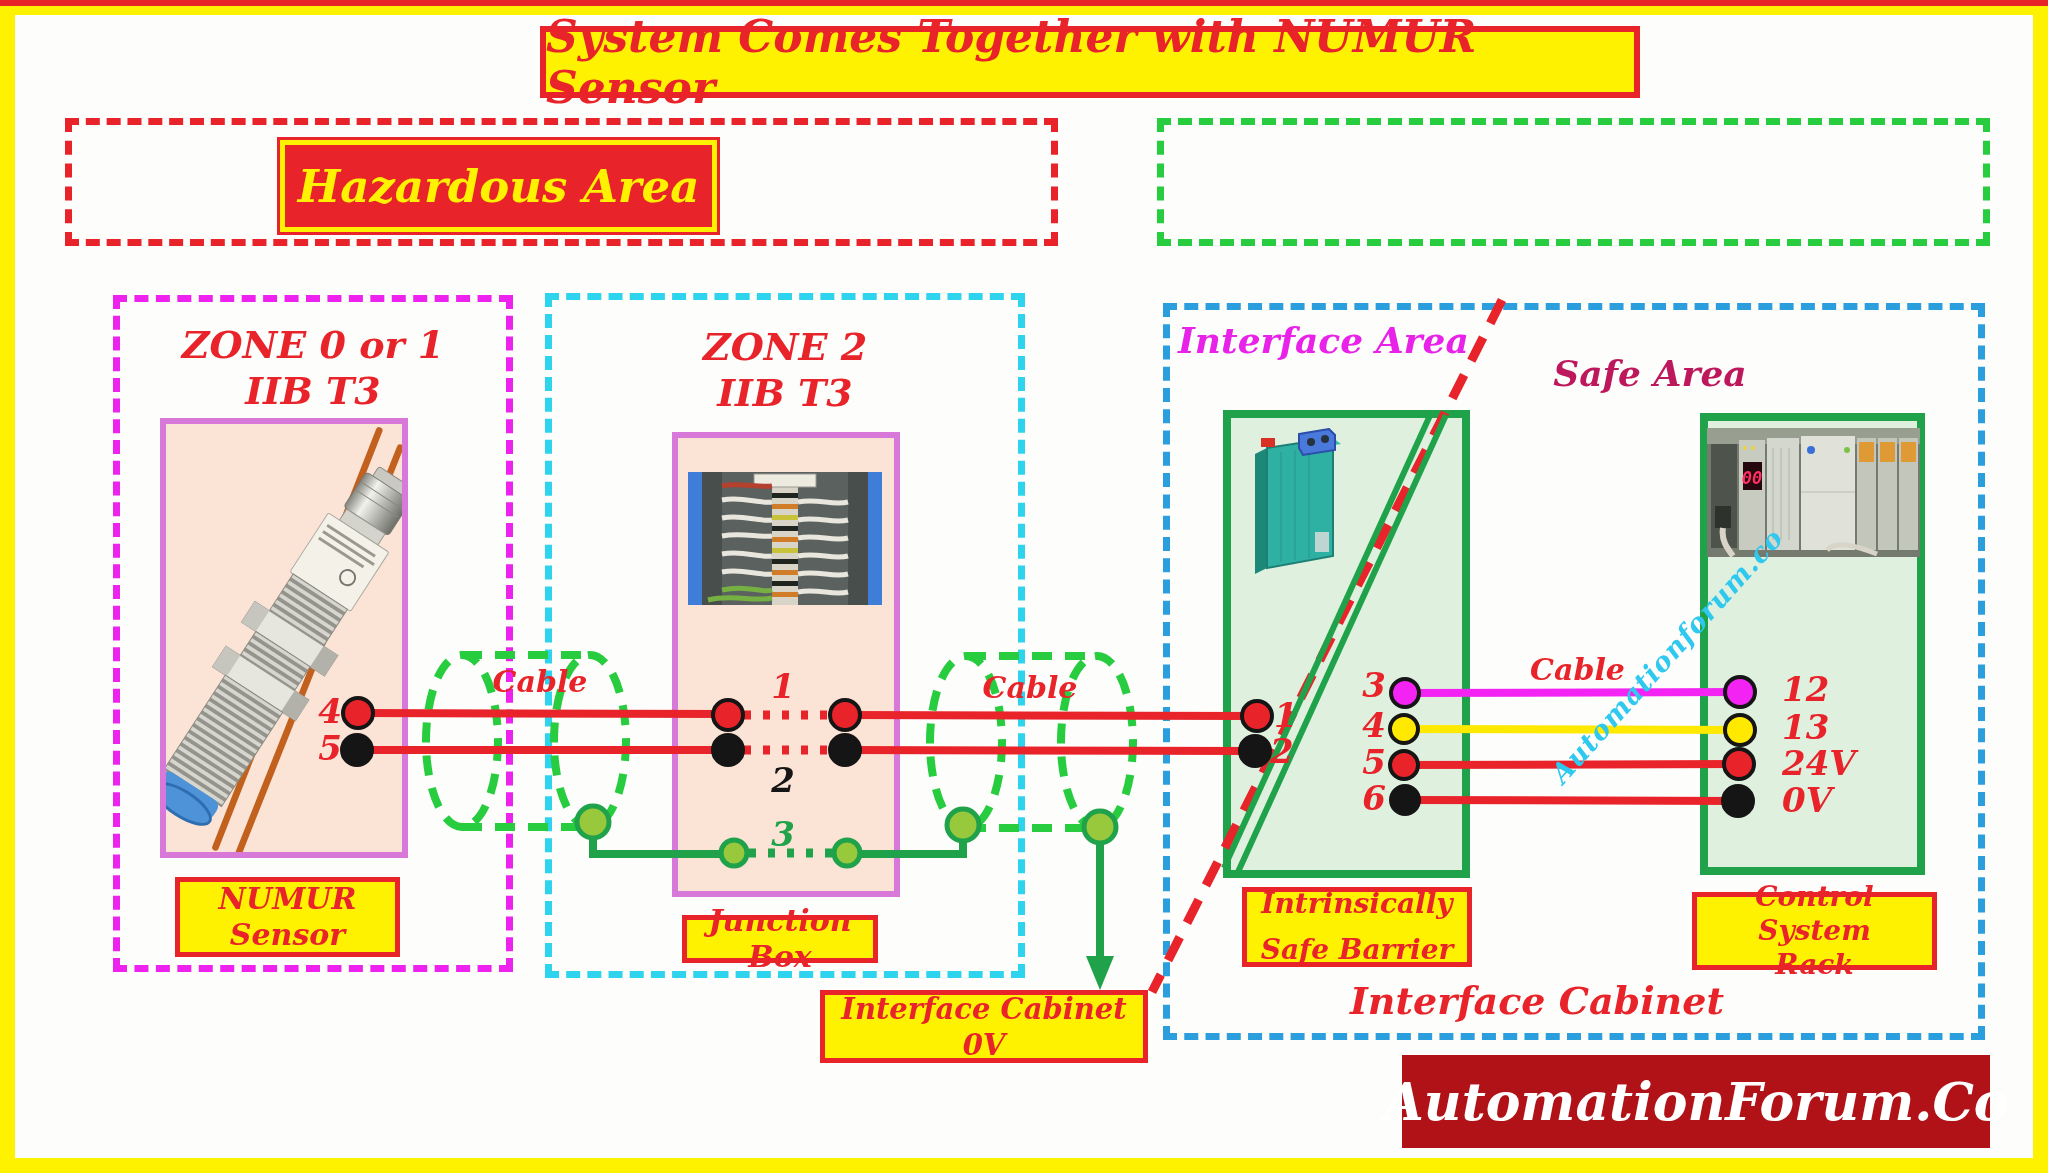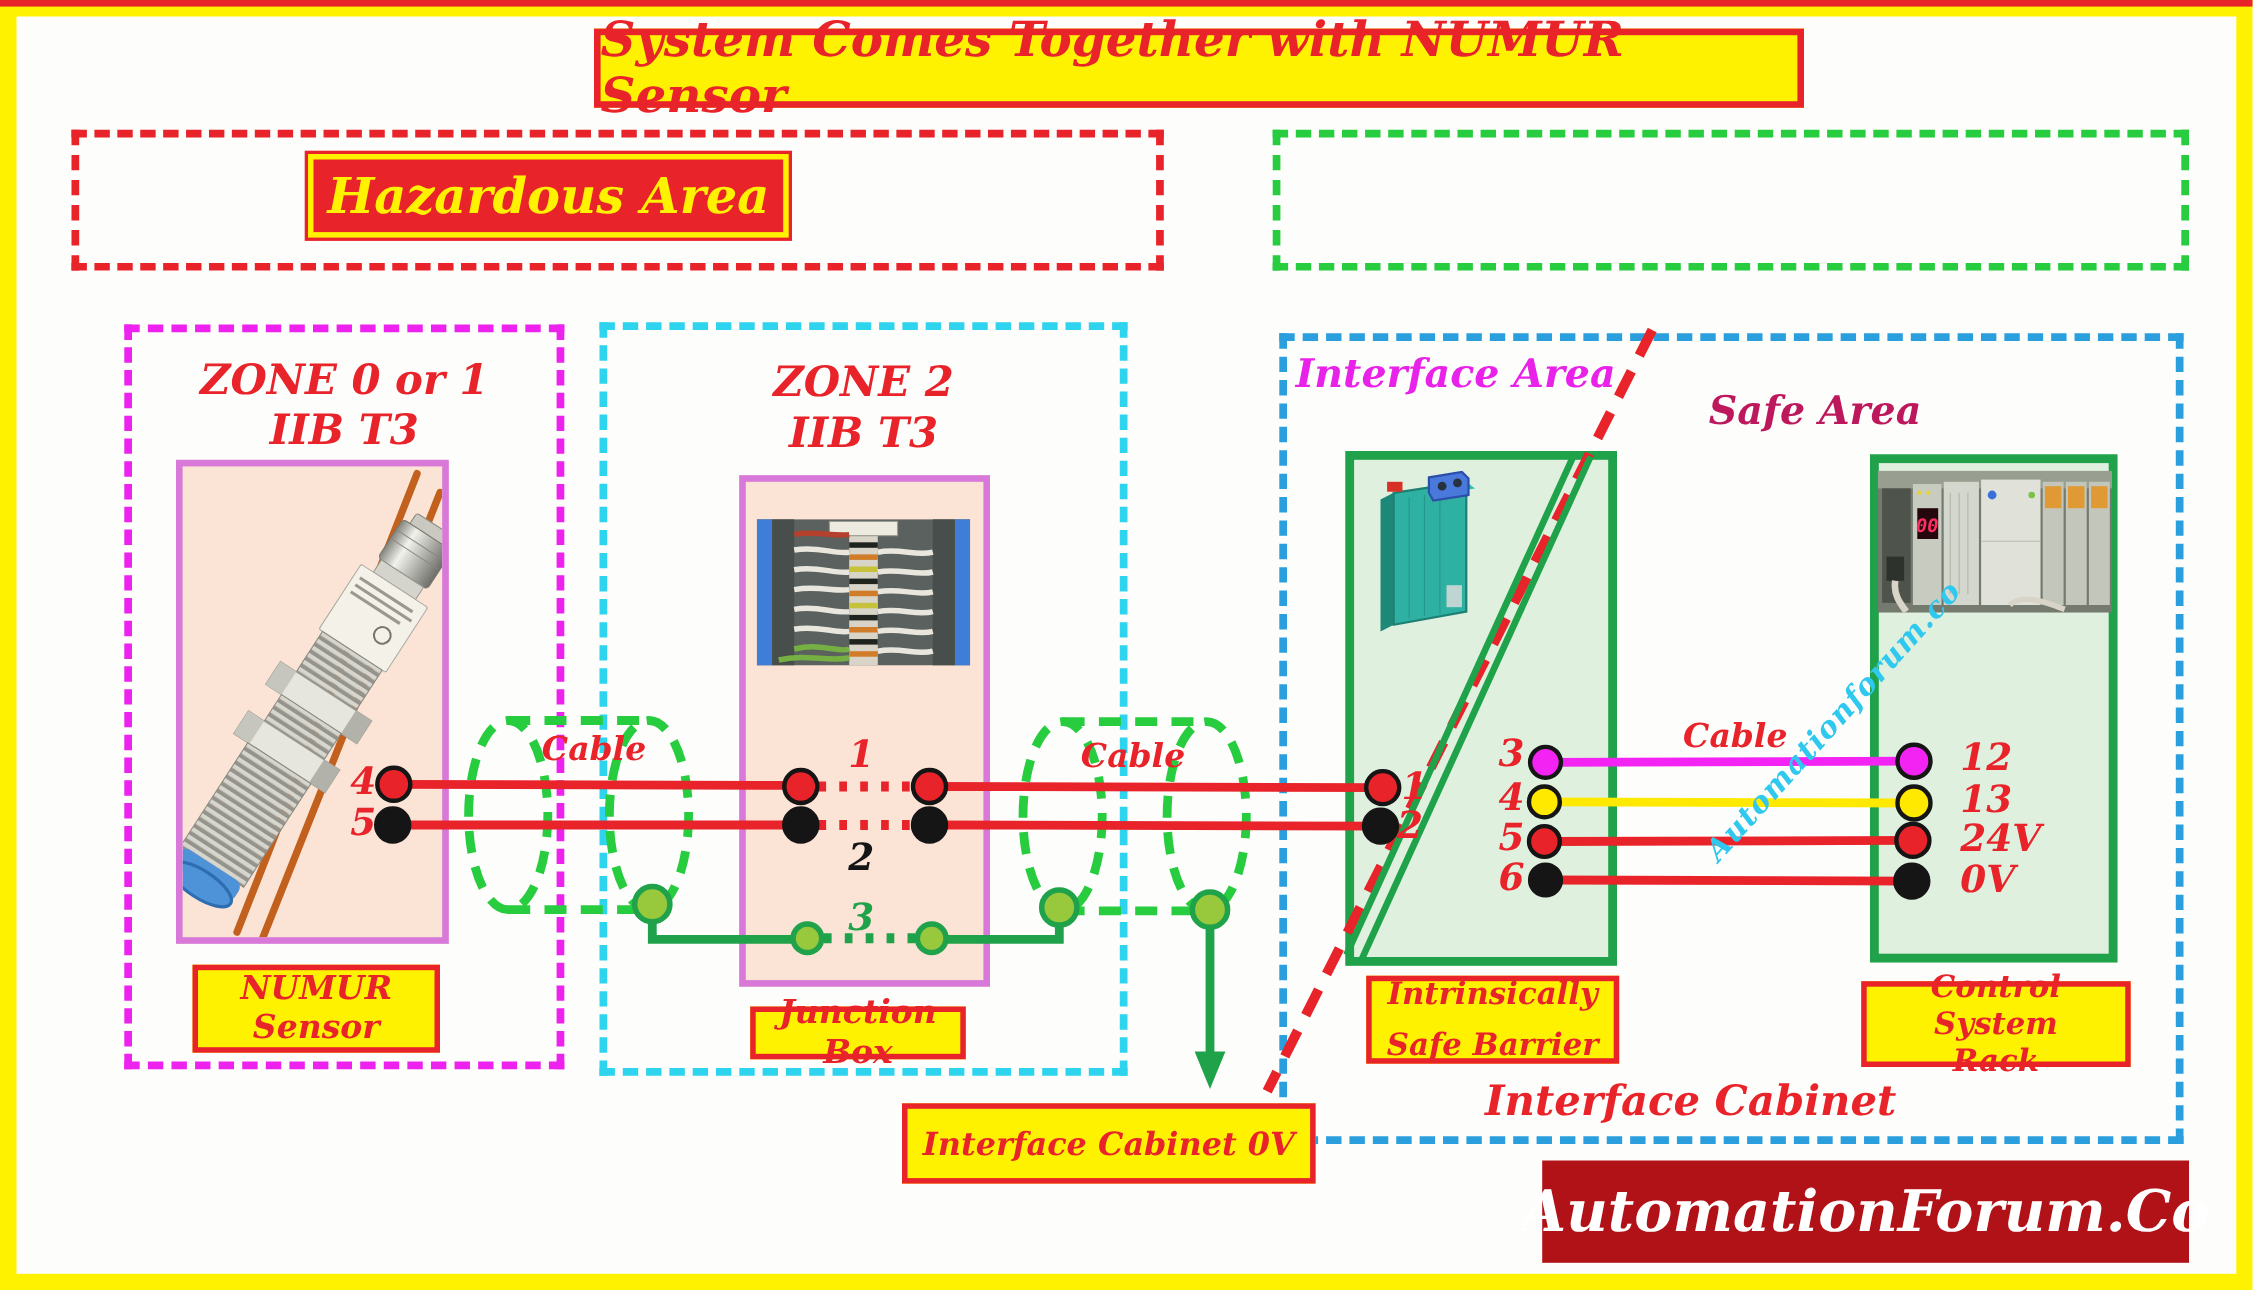--- a/index.html
+++ b/index.html
@@ -6,21 +6,21 @@
   #canvas{position:relative;width:2048px;height:1173px;background:#fdfdfb;overflow:hidden;
           font-family:"DejaVu Serif","Liberation Serif",serif;font-weight:bold;font-style:italic;}
   .abs{position:absolute;}
   .frame{left:0;top:0;width:2048px;height:1173px;border:15px solid #FFF200;box-sizing:border-box;pointer-events:none;z-index:50;}
   .topredline{left:0;top:0;width:2048px;height:6px;background:#E8232A;z-index:51;}
   .titlebox{left:540px;top:26px;width:1100px;height:72px;background:#FFF200;border:6px solid #E8232A;
             box-sizing:border-box;display:flex;align-items:center;justify-content:center;
             color:#E8232A;font-size:44px;z-index:10;}
   .dashedbox{box-sizing:border-box;border-style:dashed;border-width:7px;z-index:1;}
   .arealabel{box-sizing:border-box;display:flex;align-items:center;justify-content:center;z-index:2;}
-  .hazlabel{left:280px;top:140px;width:437px;height:76px;background:#E8232A;border:5px solid #FFF200;
+  .hazlabel{left:280px;top:140px;width:437px;height:92px;background:#E8232A;border:5px solid #FFF200;
             box-shadow:0 0 0 3px #E8232A;color:#FFF200;font-size:45px;}
   .nonhazlabel{left:1303px;top:142px;width:580px;height:79px;background:#FFF200;border:6px solid #1FA24A;
             color:#27CC3F;font-size:44px;}
   .zonetitle{color:#E8232A;font-size:38px;text-align:center;z-index:3;}
   .panel{box-sizing:border-box;background:#FBE3D6;border:6px solid #D878D8;z-index:2;overflow:hidden;}
   .greenpanel{box-sizing:border-box;background:#DFF0DF;border:8px solid #1FA24A;z-index:2;}
   .ylabel{box-sizing:border-box;background:#FFF200;border:5px solid #E8232A;color:#E8232A;
           display:flex;flex-direction:column;align-items:center;justify-content:center;
           font-size:30px;line-height:36px;text-align:center;z-index:12;}
   .tl{position:absolute;font-size:34px;color:#E8232A;z-index:11;line-height:36px;}
@@ -285,21 +285,21 @@
 
   <div class="tl" style="left:1782px;top:671px;width:120px;">12</div>
   <div class="tl" style="left:1782px;top:709px;width:120px;">13</div>
   <div class="tl" style="left:1782px;top:745px;width:120px;">24V</div>
   <div class="tl" style="left:1782px;top:782px;width:120px;">0V</div>
 
   <div class="cablelbl" style="left:470px;top:664px;width:140px;">Cable</div>
   <div class="cablelbl" style="left:960px;top:670px;width:140px;">Cable</div>
   <div class="cablelbl" style="left:1500px;top:652px;width:155px;">Cable</div>
 
-  <div class="abs ylabel" style="left:820px;top:990px;width:376px;height:73px;font-size:29px;margin-top:13px;">
+  <div class="abs ylabel" style="left:820px;top:990px;width:328px;height:73px;font-size:29px;">
     <span>Interface Cabinet 0V</span>
   </div>
 
   <div class="abs watermark">Automationforum.co</div>
 
   <div class="abs footer">AutomationForum.Co</div>
 
   <div class="abs topredline"></div>
   <div class="abs frame"></div>
 </div>

